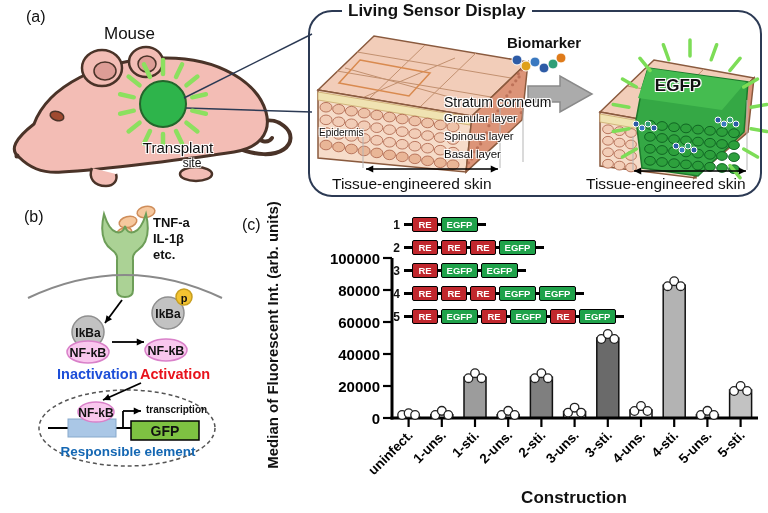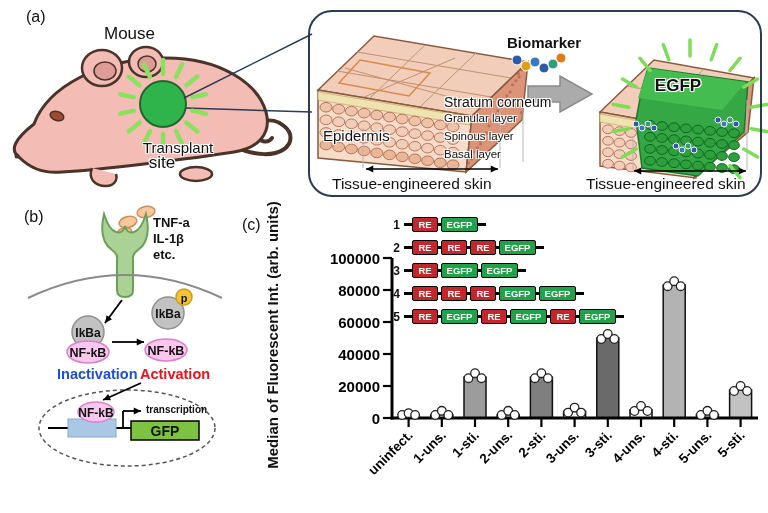--- a/index.html
+++ b/index.html
@@ -443,24 +443,25 @@
         <div class="con-box" style="min-width: 20px; background: rgb(193, 39, 45);">RE</div>
         <div class="con-link"></div>
         <div class="con-box" style="min-width: 31px; background: rgb(31, 162, 74);">EGFP</div>
         <div class="con-dash"></div>
       </div>
     </div>
 
   <span class="txt" style="left:26px;top:8px;font-size:16px;">(a)</span>
   <span class="txt" style="left:104px;top:24px;font-size:17px;">Mouse</span>
   <span class="txt c halo" style="left:178px;top:147px;font-size:15px;">Transplant</span>
-  <span class="txt c halo" style="left:162px;top:163px;font-size:17px;">site</span>
+  <span class="txt c halo" style="left:192px;top:163px;font-size:12px;">site</span>
+  <span id="title-lsd" class="txt b" style="left:342px;top:1px;font-size:17px;z-index:5;">Living Sensor Display</span>
   <span class="txt b" style="left:507px;top:34px;font-size:15px;">Biomarker</span>
   <span class="txt c b halo" style="left:678px;top:86px;font-size:17px;">EGFP</span>
-  <span class="txt halo" style="left:311px;top:127px;font-size:15px;padding-left:12px;">Epidermis</span>
+  <span class="txt halo" style="left:319px;top:127px;font-size:10px;">Epidermis</span>
   <span class="txt halo" style="left:444px;top:94px;font-size:14px;text-align:center;">Stratum corneum</span>
   <span class="txt halo" style="left:444px;top:112px;font-size:11.5px;">Granular  layer</span>
   <span class="txt halo" style="left:444px;top:130px;font-size:11.5px;">Spinous layer</span>
   <span class="txt halo" style="left:444px;top:148px;font-size:11.5px;text-align:right;">Basal layer</span>
   <span class="txt" style="left:332px;top:175px;font-size:15.5px;">Tissue-engineered skin</span>
   <span class="txt" style="left:586px;top:175px;font-size:15.5px;">Tissue-engineered skin</span>
 
   <span class="txt" style="left:24px;top:208px;font-size:16px;">(b)</span>
   <span class="txt b" style="left:153px;top:215px;font-size:13px;">TNF-a</span>
   <span class="txt b" style="left:153px;top:231px;font-size:13px;">IL-1β</span>
@@ -468,17 +469,19 @@
   <span class="txt c b" style="left:168px;top:314px;font-size:12px;">IkBa</span>
   <span class="txt c b" style="left:184px;top:298px;font-size:11px;">p</span>
   <span class="txt c b" style="left:88px;top:333px;font-size:12px;">IkBa</span>
   <span class="txt c b" style="left:88px;top:353px;font-size:12.5px;">NF-kB</span>
   <span class="txt c b" style="left:166px;top:351px;font-size:12.5px;">NF-kB</span>
   <span class="txt b" style="left:57px;top:366px;font-size:14.5px;color:#1d4ed8;">Inactivation</span>
   <span class="txt b" style="left:140px;top:366px;font-size:14.5px;color:#e8131c;">Activation</span>
   <span class="txt c b" style="left:96px;top:413px;font-size:12px;">NF-kB</span>
   <span class="txt b" style="left:146px;top:404px;font-size:10px;">transcription</span>
   <span class="txt c b" style="left:165px;top:431px;font-size:14px;">GFP</span>
+  <span class="txt c b" style="left:128px;top:451px;font-size:13.5px;color:#1467b3;">Responsible element</span>
 
   <span class="txt" style="left:242px;top:216px;font-size:16px;">(c)</span>
   <span id="ylabel" class="txt b" style="left:272px;top:335px;font-size:15px;">Median of Fluorescent Int. (arb. units)</span>
+  <span class="txt c b" style="left:574px;top:498px;font-size:17px;">Construction</span>
 
 </div>
 
 </body></html>

